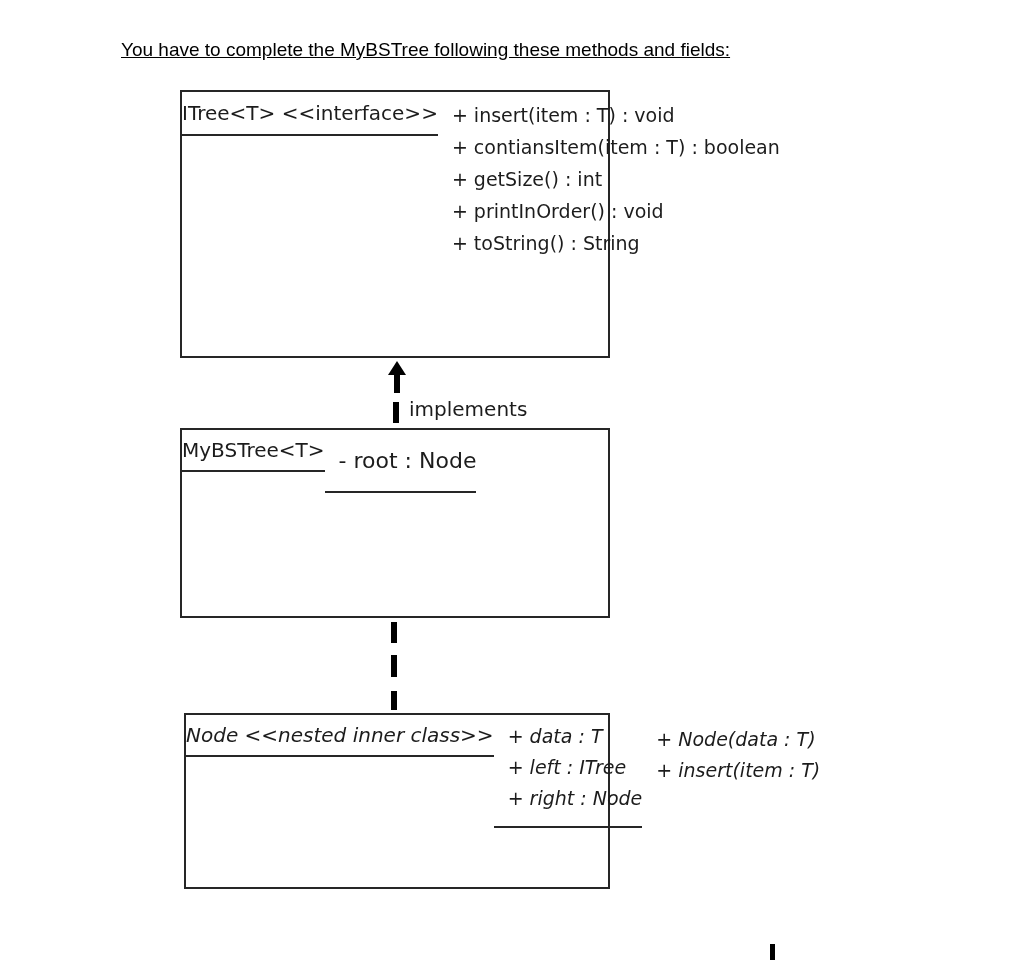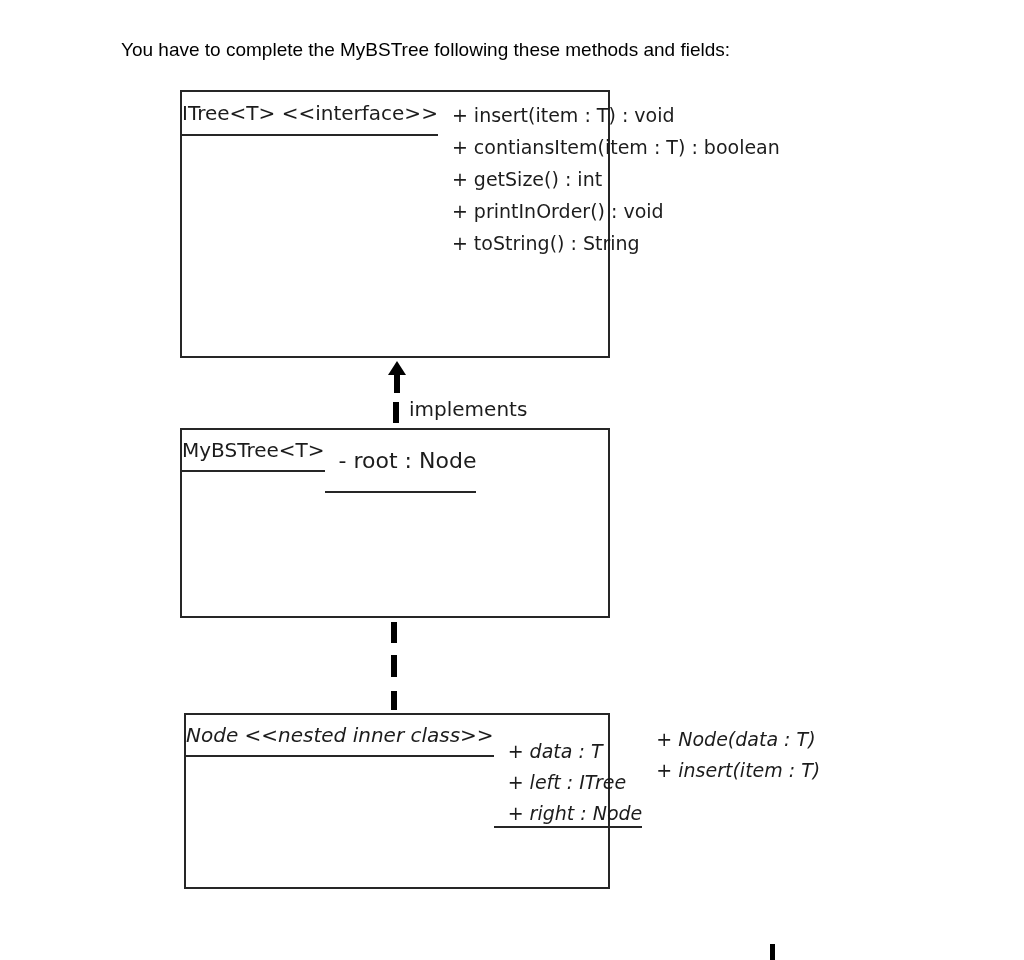--- a/index.html
+++ b/index.html
@@ -17,20 +17,21 @@
     color: #1c1c1c;
   }
   .heading {
     position: absolute;
     left: 121px;
     top: 39px;
     font-family: "Liberation Sans", sans-serif;
     font-size: 19px;
     color: #000000;
     white-space: nowrap;
+    text-decoration: underline;
   }
   .uml-box {
     position: absolute;
     background: #ffffff;
     border: 2px solid #262626;
     box-sizing: border-box;
     display: flex;
     flex-direction: row;
   }
   .compartment {
@@ -69,21 +70,21 @@
     align-items: center;
     padding-left: 14px;
     font-size: 22px;
     white-space: nowrap;
   }
   #mybstree-empty { flex: 1; }
 
   
   #node-box    { left: 184px; top: 713px; width: 426px; height: 176px; font-style: italic; }
   #node-title  { height: 42px; }
-  #node-fields { height: 113px; padding-top: 21px; line-height: 31px; }
+  #node-fields { height: 113px; padding-top: 6px; line-height: 31px; }
   #node-methods { flex: 1; padding-top: 9px; line-height: 31px; }
 
   
   .arrow-head {
     position: absolute;
     left: 388px;
     top: 361px;
     width: 0;
     height: 0;
     border-left: 9px solid transparent;

